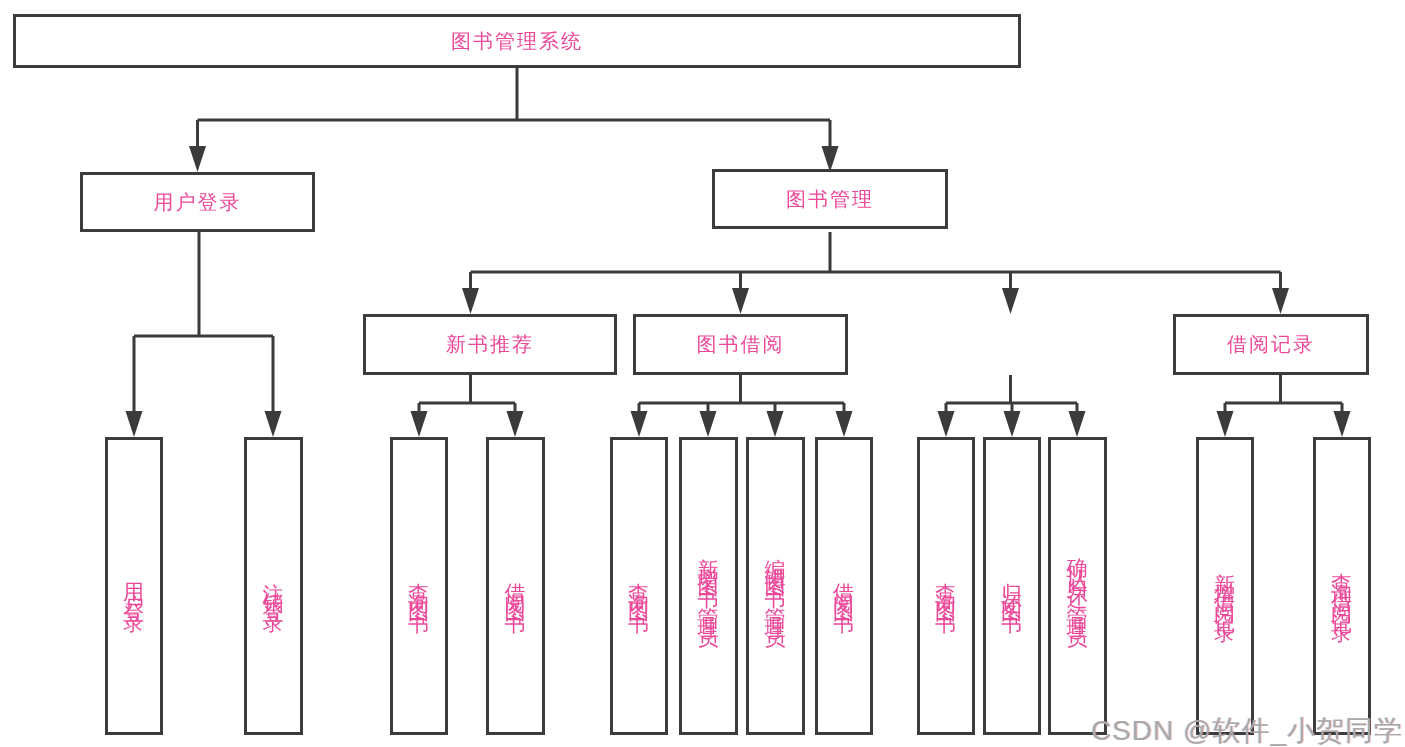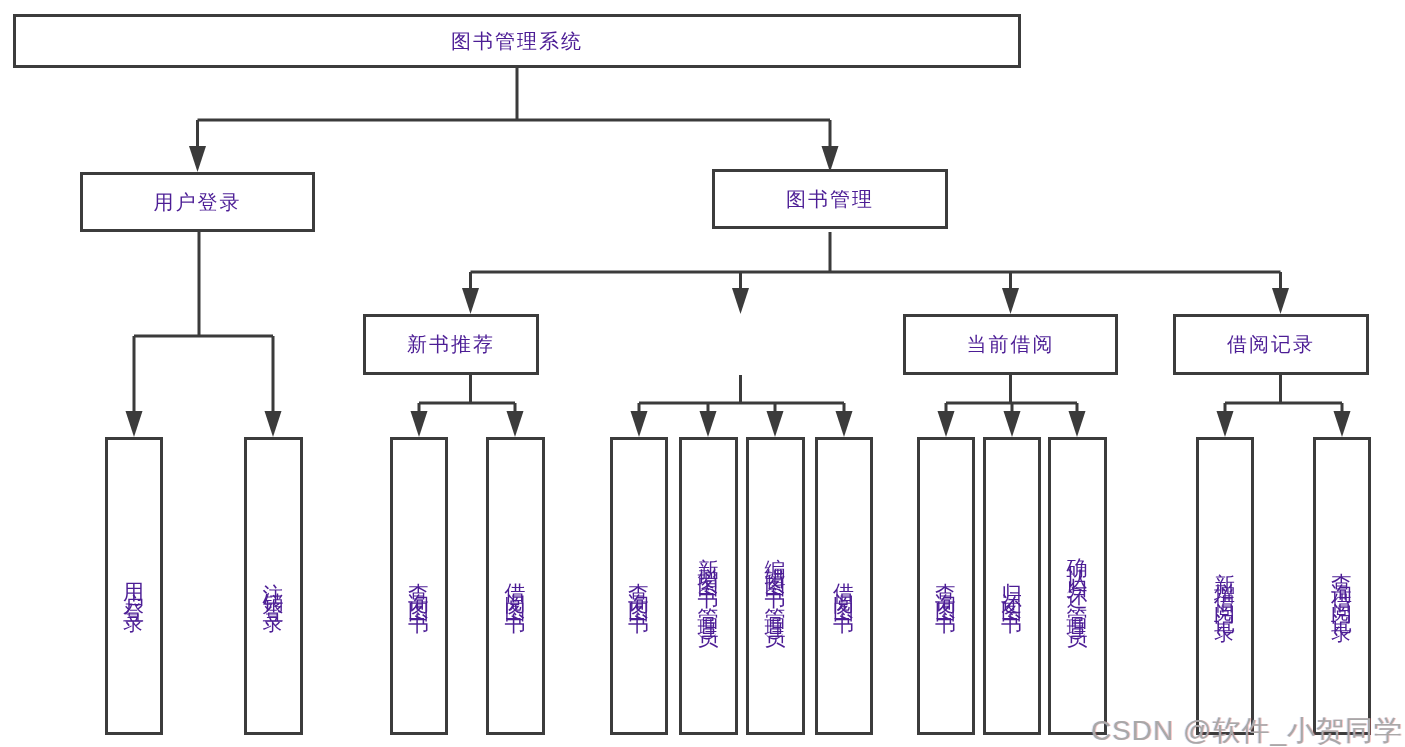--- a/index.html
+++ b/index.html
@@ -10,21 +10,21 @@
     font-family:"Liberation Sans","DejaVu Sans",sans-serif;
     overflow:hidden;
   }
   svg.wires{position:absolute;left:0;top:0;}
   .box{
     position:absolute;
     background:#ffffff;
     border:3px solid #3c3c3c;
     box-sizing:border-box;
     display:flex;align-items:center;justify-content:center;
-    color:#4c1d95;
+    color:#ec4899;
   }
   .h-label{font-size:20px;letter-spacing:2px;white-space:nowrap;}
   .root-label{font-size:20px;letter-spacing:2px;}
   .v-box .v-label{
     writing-mode:vertical-rl;
     text-orientation:mixed;
     font-size:21px;
     letter-spacing:10px;
     line-height:1.1;
     white-space:nowrap;
@@ -88,25 +88,25 @@
     <span class="root-label">图书管理系统</span>
   </div>
 
   <div class="box" style="left:80px;top:172px;width:235px;height:60px;">
     <span class="h-label">用户登录</span>
   </div>
   <div class="box" style="left:712px;top:169px;width:236px;height:60px;">
     <span class="h-label">图书管理</span>
   </div>
 
-  <div class="box" style="left:363px;top:314px;width:176px;height:61px;">
+  <div class="box" style="left:363px;top:314px;width:254px;height:61px;">
     <span class="h-label">新书推荐</span>
   </div>
-  <div class="box" style="left:903px;top:314px;width:215px;height:61px;">
-    <span class="h-label">当前借阅</span>
+  <div class="box" style="left:633px;top:314px;width:215px;height:61px;">
+    <span class="h-label">图书借阅</span>
   </div>
   <div class="box" style="left:1173px;top:314px;width:196px;height:61px;">
     <span class="h-label">借阅记录</span>
   </div>
 
   <div class="box v-box" style="left:105px;top:437px;width:58px;height:298px;">
     <span class="v-label">用户登录</span>
   </div>
   <div class="box v-box" style="left:244px;top:437px;width:59px;height:298px;">
     <span class="v-label">注销登录</span>

